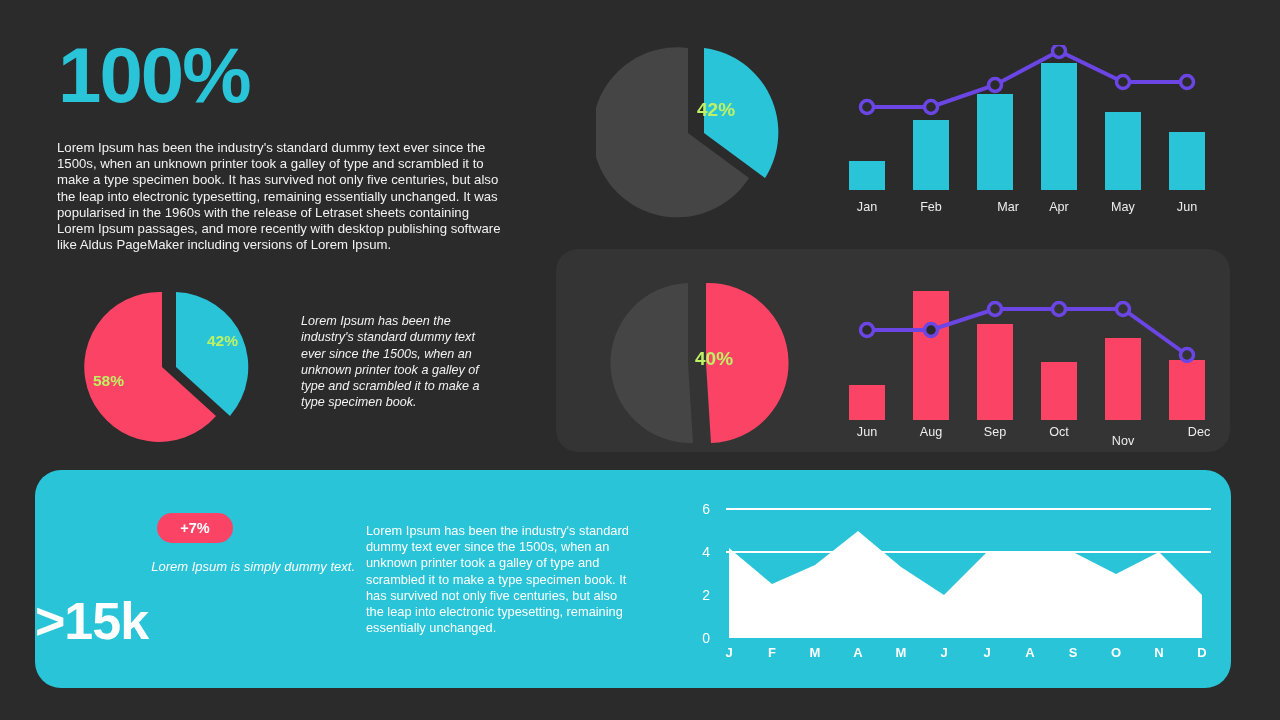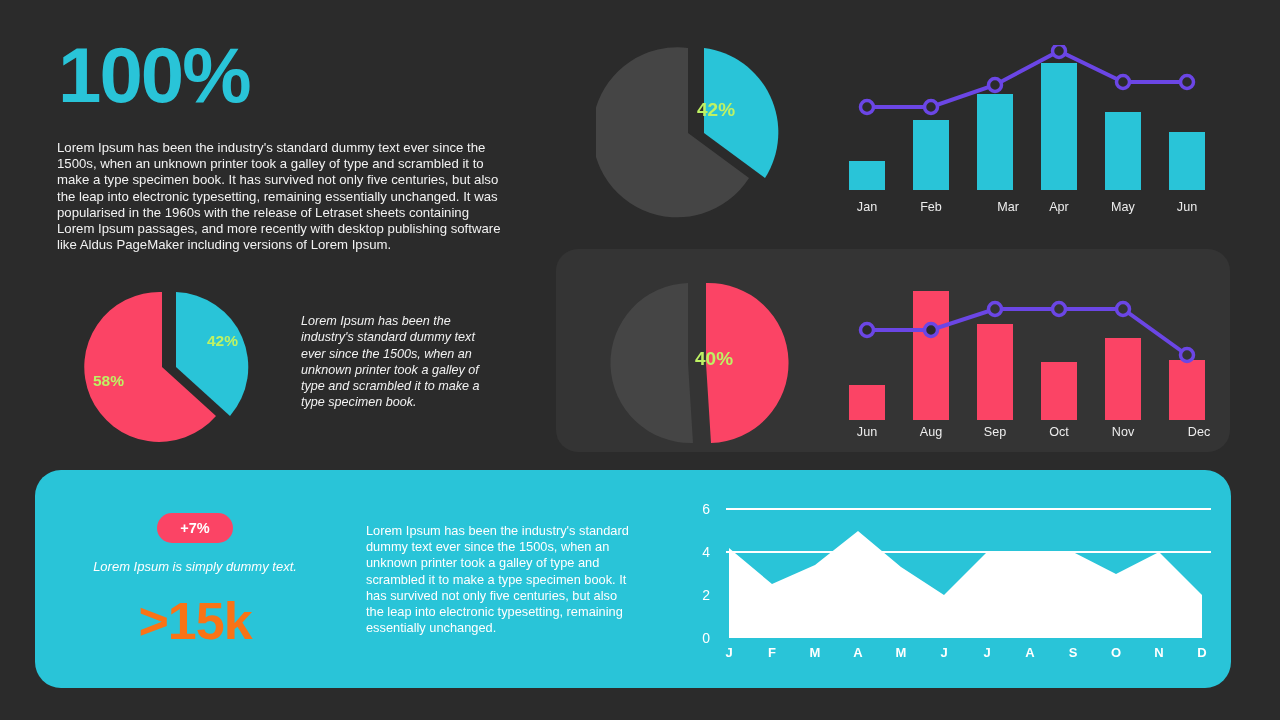--- a/index.html
+++ b/index.html
@@ -67,27 +67,27 @@
   
   #badge-pct {
     position: absolute; left: 157px; top: 513px;
     width: 76px; height: 30px; border-radius: 15px;
     background: #fb4465; color: #ffffff;
     font-size: 14.5px; font-weight: bold;
     display: flex; align-items: center; justify-content: center;
   }
   #caption-italic {
     position: absolute; left: 35px; top: 559px; width: 320px;
-    text-align: center; font-style: italic; font-size: 13px;
+    text-align: right; font-style: italic; font-size: 13px;
     color: #ffffff;
   }
   #big-kpi {
     position: absolute; left: 35px; top: 595px; width: 320px;
-    text-align: center; font-size: 52px; font-weight: bold;
-    color: #f97316; letter-spacing: -1px; line-height: 1;
+    text-align: left; font-size: 52px; font-weight: bold;
+    color: #ffffff; letter-spacing: -1px; line-height: 1;
   }
   #panel-para {
     position: absolute; left: 366px; top: 523px; width: 272px;
     font-size: 12.8px; line-height: 16.2px; color: #ffffff;
   }
 </style>
 </head>
 <body>
 
 <div id="stage">
@@ -161,21 +161,21 @@
         <circle cx="155" cy="29" r="6.5" fill="#343434" stroke="#6b46e5" stroke-width="3.5"></circle>
         <circle cx="219" cy="29" r="6.5" fill="#343434" stroke="#6b46e5" stroke-width="3.5"></circle>
         <circle cx="283" cy="29" r="6.5" fill="#343434" stroke="#6b46e5" stroke-width="3.5"></circle>
         <circle cx="347" cy="75" r="6.5" fill="#343434" stroke="#6b46e5" stroke-width="3.5"></circle>
       </g>
     </svg>
     <div class="axis-label" style="left:27px;  top:145px;">Jun</div>
     <div class="axis-label" style="left:91px;  top:145px;">Aug</div>
     <div class="axis-label" style="left:155px; top:145px;">Sep</div>
     <div class="axis-label" style="left:219px; top:145px;">Oct</div>
-    <div class="axis-label" style="left:283px; top:145px;">Nov</div>
+    <div class="axis-label" style="left:283px; top:154px;">Nov</div>
     <div class="axis-label" style="left:347px; top:145px;padding-left:24px;">Dec</div>
   </div>
 
   <div class="panel" id="panel-bottom"></div>
 
   <div id="badge-pct">+7%</div>
   <div id="caption-italic">Lorem Ipsum is simply dummy text.</div>
   <div id="big-kpi">&gt;15k</div>
   <div id="panel-para">Lorem Ipsum has been the industry's standard dummy text ever since the 1500s, when an unknown printer took a galley of type and scrambled it to make a type specimen book. It has survived not only five centuries, but also the leap into electronic typesetting, remaining essentially unchanged.</div>
 

